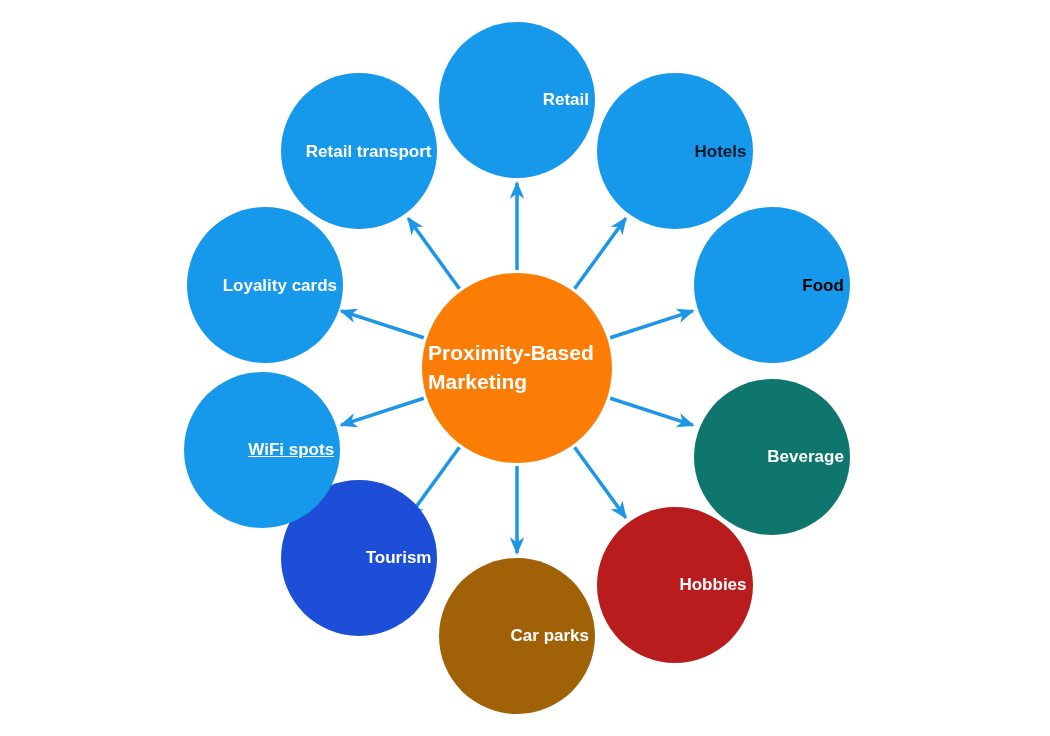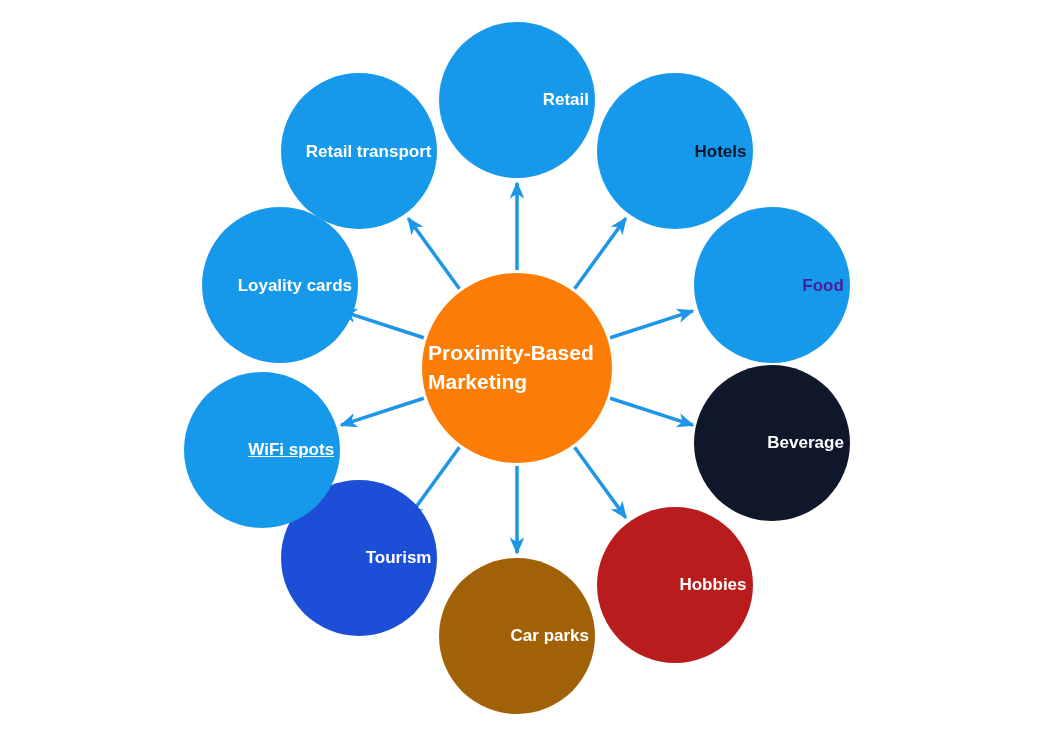--- a/index.html
+++ b/index.html
@@ -70,39 +70,39 @@
       <line x1="423.79646140307494" y1="337.7163345512551" x2="341.05454448539655" y2="310.8318560406347" stroke="#1E96E8" stroke-width="3.5" marker-end="url(#ah)"></line>
       <line x1="459.39704527533763" y1="288.71633455125516" x2="408.2597283258924" y2="218.33185604063473" stroke="#1E96E8" stroke-width="3.5" marker-end="url(#ah)"></line>
     </svg>
   <div id="node-layer">
       <div class="node" style="left: 439px; top: 22px; width: 156px; height: 156px; background: rgb(23, 153, 235); color: rgb(255, 255, 255);">
         <span>Retail</span>
       </div>
       <div class="node" style="left: 596.526px; top: 73.1834px; width: 156px; height: 156px; background: rgb(23, 153, 235); color: #0f172a;">
         <span>Hotels</span>
       </div>
-      <div class="node" style="left: 693.883px; top: 207.183px; width: 156px; height: 156px; background: rgb(23, 153, 235); color: #4c1d95;">
+      <div class="node" style="left: 693.883px; top: 207.183px; width: 156px; height: 156px; background: rgb(23, 153, 235); color: #000000;">
         <span>Food</span>
       </div>
-      <div class="node" style="left: 693.883px; top: 365px; width: 156px; height: 156px; background: #0f172a; color: rgb(255, 255, 255);">
+      <div class="node" style="left: 693.883px; top: 379px; width: 156px; height: 156px; background: #0f766e; color: rgb(255, 255, 255);">
         <span>Beverage</span>
       </div>
       <div class="node" style="left: 596.526px; top: 506.817px; width: 156px; height: 156px; background: #b91c1c; color: rgb(255, 255, 255);">
         <span>Hobbies</span>
       </div>
       <div class="node" style="left: 439px; top: 558px; width: 156px; height: 156px; background: #a16207; color: rgb(255, 255, 255);">
         <span>Car parks</span>
       </div>
       <div class="node" style="left: 281.474px; top: 480px; width: 156px; height: 156px; background: #1d4ed8; color: rgb(255, 255, 255);">
         <span>Tourism</span>
       </div>
       <div class="node" style="left: 184.117px; top: 372px; width: 156px; height: 156px; background: rgb(23, 153, 235); color: rgb(255, 255, 255); text-decoration: underline;">
         <span>WiFi spots</span>
       </div>
-      <div class="node" style="left: 202px; top: 207.183px; width: 156px; height: 156px; background: rgb(23, 153, 235); color: rgb(255, 255, 255);">
+      <div class="node" style="left: 187px; top: 207.183px; width: 156px; height: 156px; background: rgb(23, 153, 235); color: rgb(255, 255, 255);">
         <span>Loyality cards</span>
       </div>
       <div class="node" style="left: 281.474px; top: 73.1834px; width: 156px; height: 156px; background: rgb(23, 153, 235); color: rgb(255, 255, 255);">
         <span>Retail transport</span>
       </div>
     </div>
   <div class="center-node" id="center-node" style="left: 422px; top: 273px; width: 190px; height: 190px; background: rgb(251, 125, 5); color: rgb(255, 255, 255);">
     <span>Proximity-Based Marketing</span>
   </div>
 </div>

